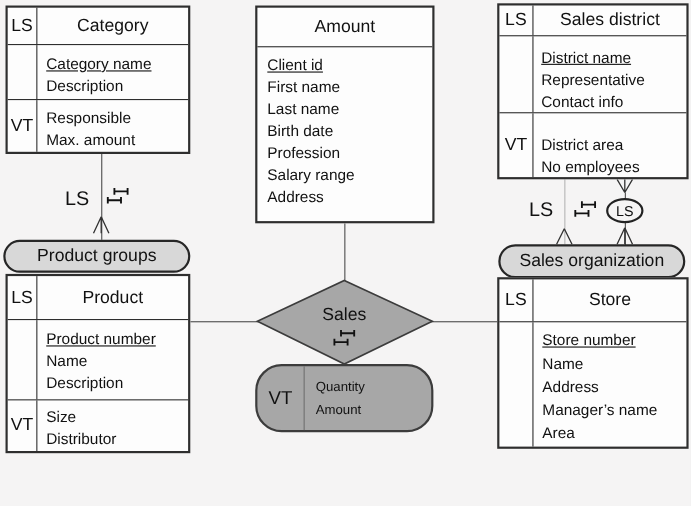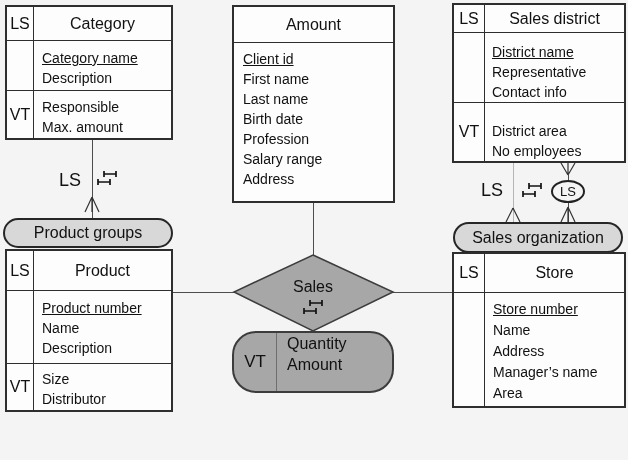--- a/index.html
+++ b/index.html
@@ -16,21 +16,21 @@
   .attrs{flex:1;font-size:14px;line-height:20px;box-sizing:border-box;}
   .attrs div{white-space:nowrap;}
   .key{text-decoration:underline;}
 
   
   .pill{position:absolute;background:#d8d8d8;border:2px solid #262626;border-radius:16px;box-sizing:border-box;display:flex;align-items:center;justify-content:center;font-size:16px;}
 
   
   .rel-pill{position:absolute;background:#a7a7a7;border:2px solid #3c3c3c;border-radius:24px;box-sizing:border-box;display:flex;}
   .rel-vt{width:42px;flex:none;border-right:1px solid #6f6f6f;display:flex;align-items:center;justify-content:center;font-size:17px;}
-  .rel-attrs{flex:1;display:flex;flex-direction:column;padding-left:10px;font-size:16px;line-height:21px;}
+  .rel-attrs{flex:1;display:flex;flex-direction:column;justify-content:center;padding-left:10px;font-size:12px;line-height:21px;}
 
   .line{position:absolute;background:#4d4d4d;}
   .line.faint{background:#b5b5b5;}
   .abs{position:absolute;}
   .conn-ls{position:absolute;font-size:18px;width:36px;text-align:center;}
   .ls-ellipse{position:absolute;width:34px;height:23px;border:2px solid #222;border-radius:50%;background:#f5f4f4;box-sizing:border-box;display:flex;align-items:center;justify-content:center;font-size:13px;}
   svg{display:block;}
   .diamond-label{position:absolute;text-align:center;font-size:16px;}
 </style>
 </head>

